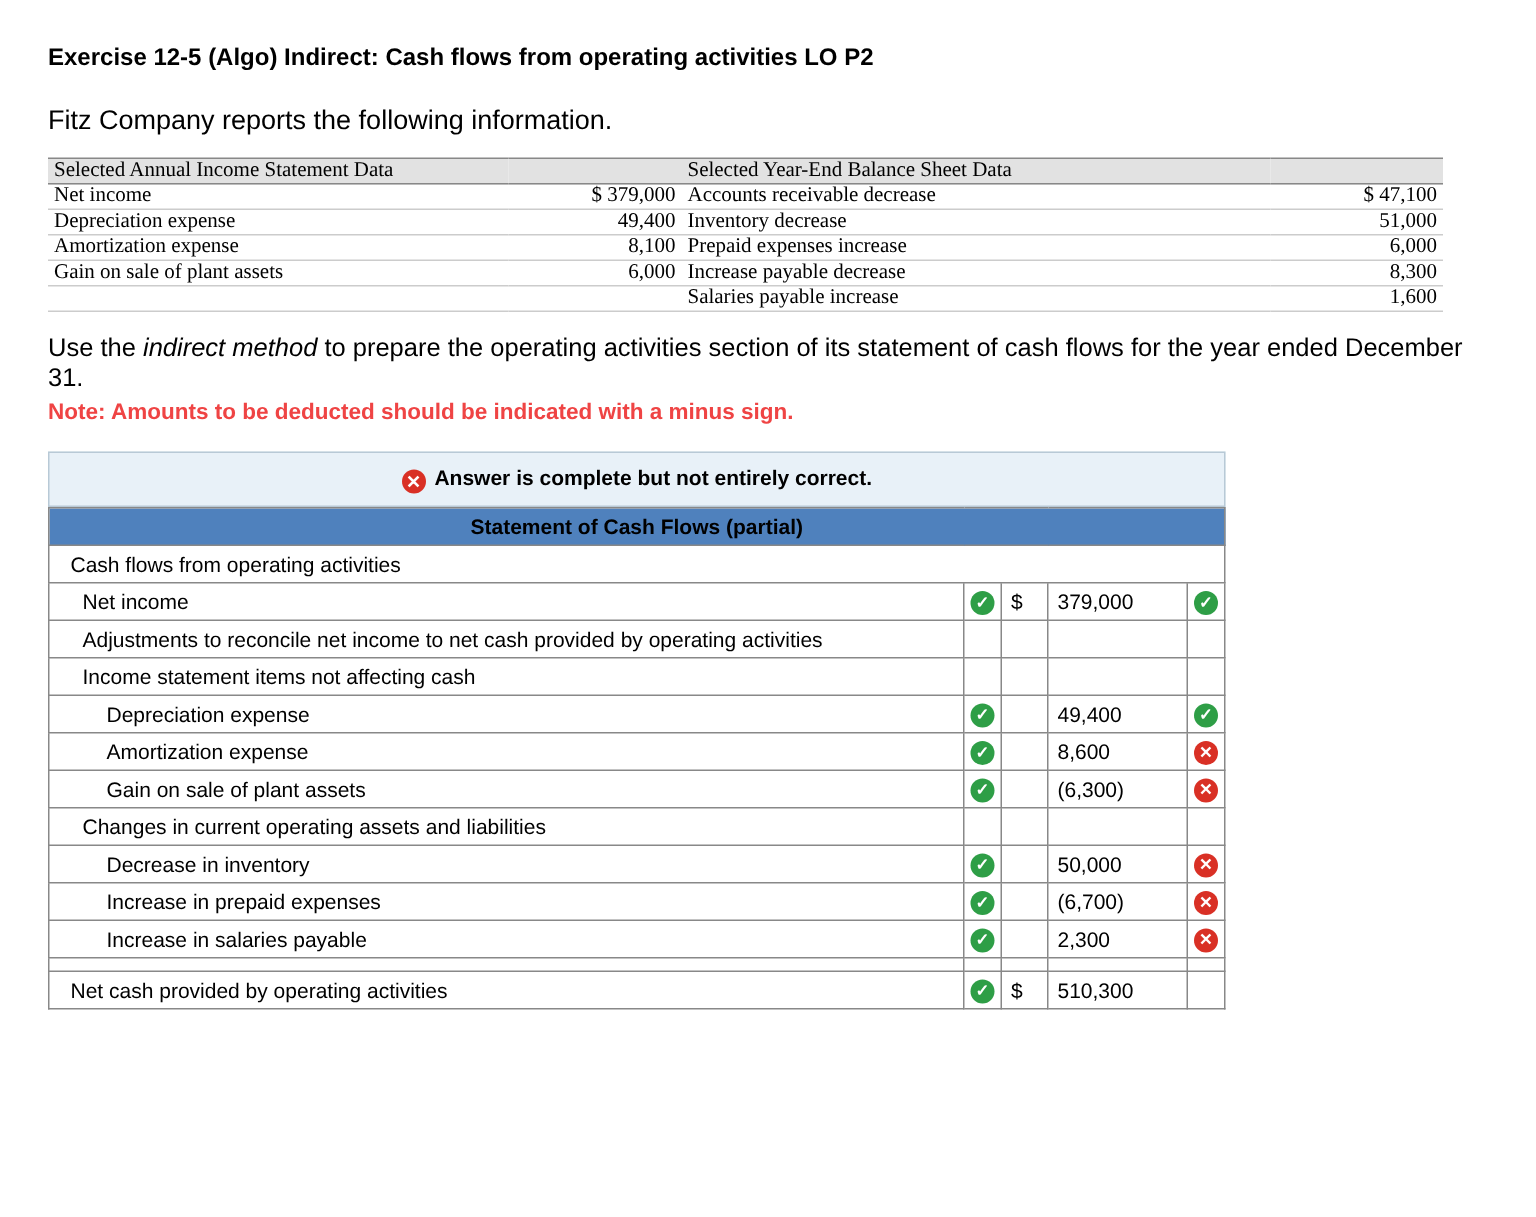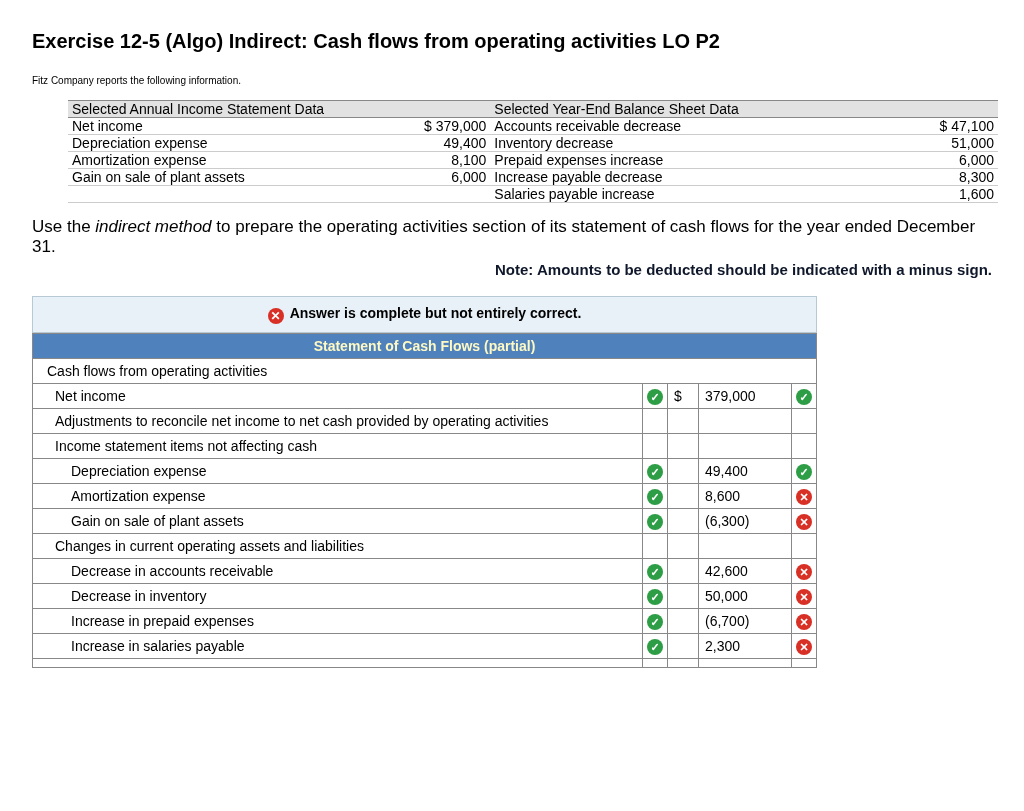--- a/index.html
+++ b/index.html
@@ -5,57 +5,55 @@
   body {
     font-family: Arial, Helvetica, sans-serif;
     font-size: 14px;
     color: #000;
     margin: 0;
     padding: 30px 32px;
     width: 1024px;
     box-sizing: border-box;
   }
   h1.title {
-    font-size: 20px;
+    font-size: 16px;
     font-weight: bold;
     margin: 0 0 22px 0;
   }
   p.lead {
-    font-size: 10px;
+    font-size: 18px;
     margin: 0 0 14px 0;
   }
   .mono-table {
-    font-family: Liberation Sans, sans-serif;
+    font-family: Liberation Serif, serif;
     font-size: 14px;
     border-collapse: collapse;
     width: 930px;
-    margin-left: 36px;
   }
   .mono-table td {
     padding: 0 4px;
     white-space: pre;
   }
   .mono-table tr.hdr td {
     background: #e2e2e2;
     border-top: 1px solid #888;
     border-bottom: 1px solid #888;
   }
   .mono-table tr:not(.hdr) td { border-bottom: 1px solid #ccc; }
   .mono-table td.num { text-align: right; }
   .instr {
     font-size: 17px;
     margin: 14px 0 4px 0;
   }
   .instr .ital { font-style: italic; }
   .note {
-    color: #0f172a;
+    color: #ef4444;
     font-weight: bold;
     font-size: 15px;
     margin-bottom: 18px;
-    text-align: right;
   }
   .answer-box { width: 785px; }
   .answer-banner {
     background: #e8f1f8;
     border: 1px solid #b8c9d6;
     padding: 8px 1px;
     text-align: center;
     font-weight: bold;
     font-size: 14px;
   }
@@ -76,21 +74,21 @@
     width: 100%;
     font-size: 14px;
   }
   .scf th, .scf td {
     border: 1px solid #888;
     padding: 4px 6px;
     vertical-align: middle;
   }
   .scf .subhdr th {
     background: #4f81bd;
-    color: #fef9c3;
+    color: #000000;
     font-weight: bold;
     text-align: center;
   }
   .scf td.lbl0 { padding-left: 14px; }
   .scf td.lbl1 { padding-left: 22px; }
   .scf td.lbl2 { padding-left: 38px; }
   .scf td.ic { width: 24px; text-align: center; padding:0; }
   .scf td.cur { width: 18px; text-align: left; }
   .scf td.val { width: 80px; text-align: left; }
   .scf td.ic2 { width: 24px; text-align: center; padding:0; border-left:none;}
@@ -218,27 +216,20 @@
           <td class="ic2"><span class="xmk">✕</span></td>
         </tr>
         <tr>
           <td class="lbl1">Changes in current operating assets and liabilities</td>
           <td class="ic"></td>
           <td class="cur"></td>
           <td class="val"></td>
           <td class="ic2"></td>
         </tr>
         <tr>
-          <td class="lbl2">Decrease in accounts receivable</td>
-          <td class="ic"><span class="chk">✓</span></td>
-          <td class="cur"></td>
-          <td class="val">42,600</td>
-          <td class="ic2"><span class="xmk">✕</span></td>
-        </tr>
-        <tr>
           <td class="lbl2">Decrease in inventory</td>
           <td class="ic"><span class="chk">✓</span></td>
           <td class="cur"></td>
           <td class="val">50,000</td>
           <td class="ic2"><span class="xmk">✕</span></td>
         </tr>
         <tr>
           <td class="lbl2">Increase in prepaid expenses</td>
           <td class="ic"><span class="chk">✓</span></td>
           <td class="cur"></td>
@@ -250,17 +241,24 @@
           <td class="ic"><span class="chk">✓</span></td>
           <td class="cur"></td>
           <td class="val">2,300</td>
           <td class="ic2"><span class="xmk">✕</span></td>
         </tr>
         <tr>
           <td class="lbl0"></td>
           <td class="ic"></td>
           <td class="cur"></td>
           <td class="val"></td>
+          <td class="ic2"></td>
+        </tr>
+        <tr>
+          <td class="lbl0">Net cash provided by operating activities</td>
+          <td class="ic"><span class="chk">✓</span></td>
+          <td class="cur">$</td>
+          <td class="val">510,300</td>
           <td class="ic2"></td>
         </tr>
       </tbody>
   </table>
 </div>
 
 </body></html>

